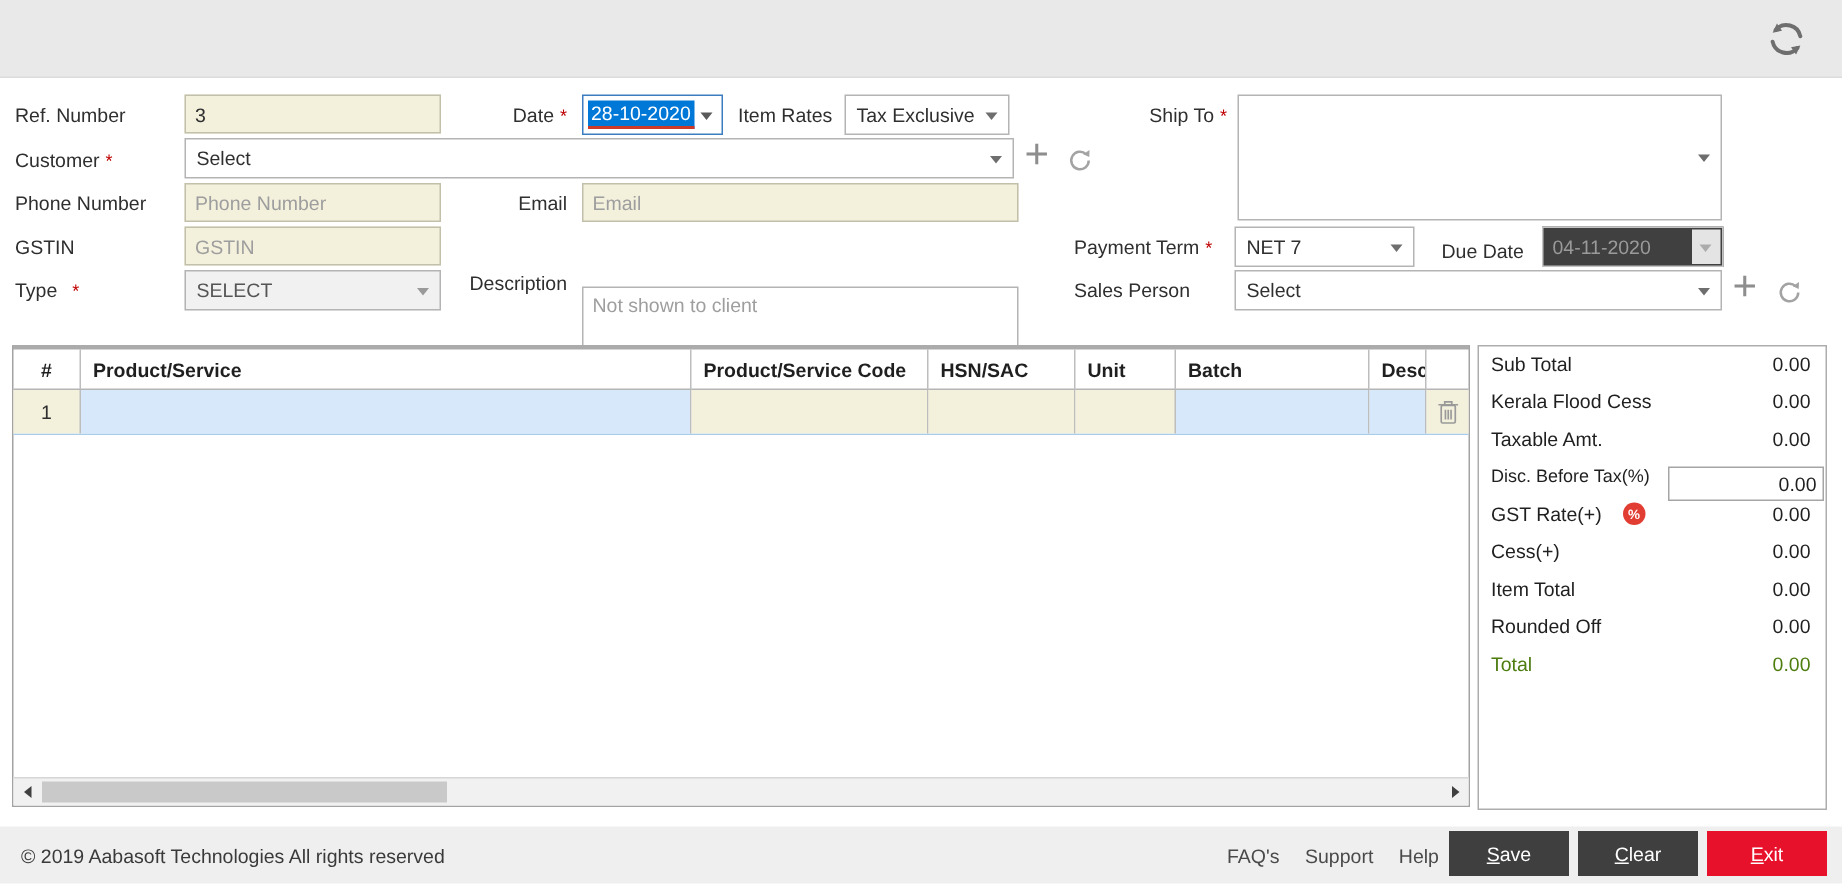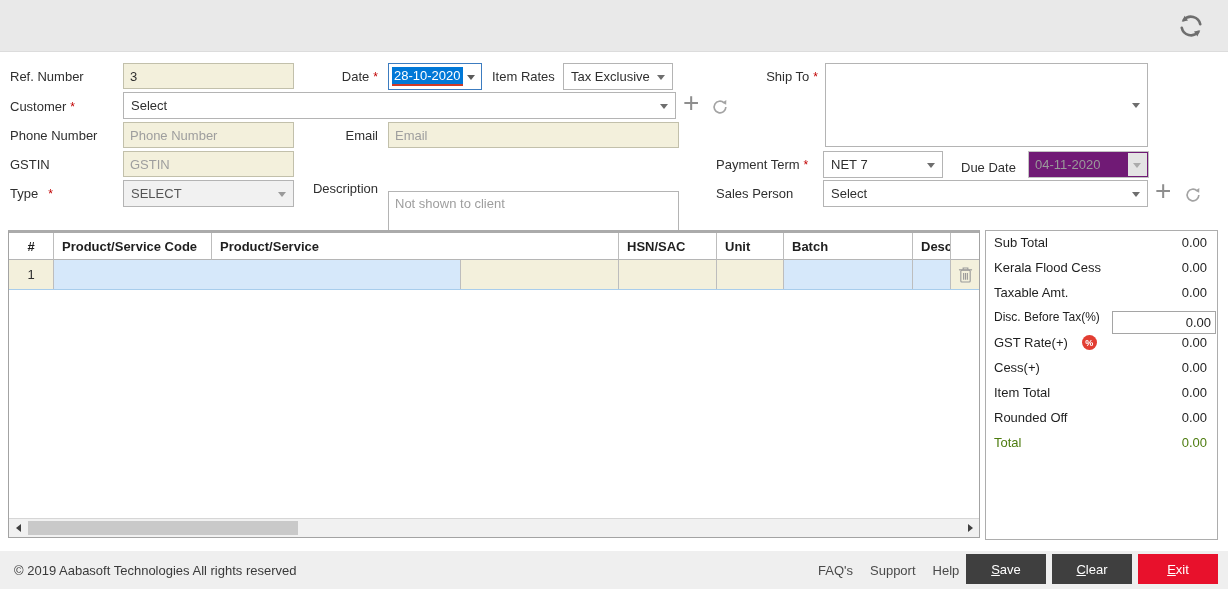--- a/index.html
+++ b/index.html
@@ -31,21 +31,21 @@
   .combo.disabled { background: #f1f1f1; color: #555; }
   .combo.disabled .arrow { border-top-color: #9a9a9a; }
 
   .date-combo { position: absolute; background: #fff; border: 1px solid #3c7cc0; display: flex;
                 align-items: center; padding-left: 3px; cursor: pointer; }
   .date-combo .sel { background: #0078d7; color: #fff; font-size: 13px; padding: 1px 2px;
                      border-bottom: 2px solid #ce3a28; }
   .date-combo .arrow { position: absolute; right: 6px; top: 50%; margin-top: -2px; width: 0; height: 0;
                        border-left: 4px solid transparent; border-right: 4px solid transparent;
                        border-top: 5px solid #5a5a5a; }
-  .date-disabled { position: absolute; background: #701a75; border: 1px solid #c3c3c3; display: flex;
+  .date-disabled { position: absolute; background: #404040; border: 1px solid #c3c3c3; display: flex;
                    align-items: center; padding-left: 6px; font-size: 13px; color: #9a9a9a; }
   .date-disabled .abox { position: absolute; right: 1px; top: 1px; bottom: 1px; width: 19px;
                          background: #e4e4e4; }
   .date-disabled .abox:after { content: ""; position: absolute; left: 5px; top: 50%; margin-top: -2px;
                    width: 0; height: 0; border-left: 4px solid transparent;
                    border-right: 4px solid transparent; border-top: 5px solid #ababab; }
 
   .plus-ico { position: absolute; font-size: 28px; font-weight: 300; color: #8e8e8e;
               line-height: 22px; cursor: pointer; }
   .refresh-small { position: absolute; width: 20px; height: 20px; cursor: pointer; }
@@ -204,22 +204,22 @@
         <g fill="none" stroke="#a3a3a3" stroke-width="2">
           <path d="M19 12 a 7 7 0 1 1 -2.2-5.1"></path>
         </g>
         <path d="M19.6 3.6 L19.4 9.2 L14.6 6.9 Z" fill="#a3a3a3"></path>
       </svg>
   </div>
 
   <div class="grid">
     <div class="thead">
       <div class="cell c0">#</div>
+      <div class="cell c1">Product/Service</div>
       <div class="cell c2">Product/Service Code</div>
-      <div class="cell c1">Product/Service</div>
       <div class="cell c3">HSN/SAC</div>
       <div class="cell c4">Unit</div>
       <div class="cell c5">Batch</div>
       <div class="cell c6">Desc</div>
       <div class="cell c7"></div>
     </div>
     <div class="trow">
       <div class="cell c0 bg-beige">1</div>
       <div class="cell c1 bg-sel"></div>
       <div class="cell c2 bg-beige"></div>

